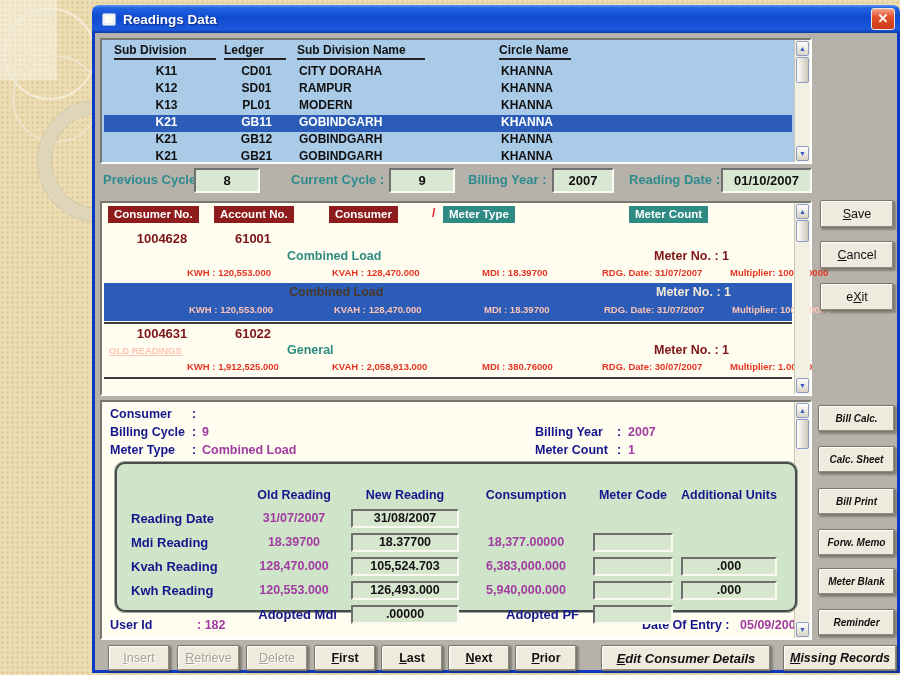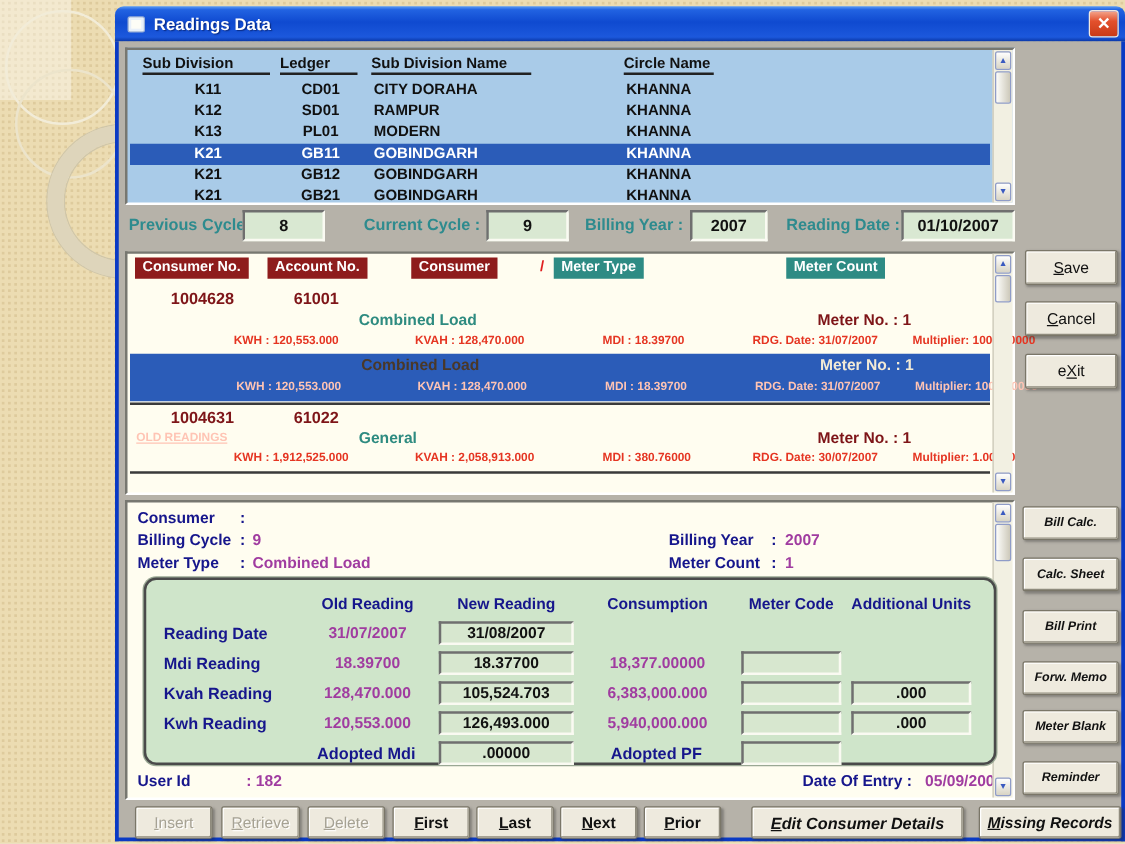--- a/index.html
+++ b/index.html
@@ -85,27 +85,27 @@
   .info-line{ position:absolute; left:0; right:18px; height:18px; font-size:12.5px; }
   .navy{ color:#16168c; font-weight:bold; }
   .mag{ color:#a03ca0; font-weight:bold; }
   .i-lab{ position:absolute; left:8px; } .i-col{ position:absolute; left:90px; } .i-val{ position:absolute; left:100px; }
   .i-lab2{ position:absolute; left:433px; } .i-col2{ position:absolute; left:515px; } .i-val2{ position:absolute; left:526px; }
   .cons-val{ color:#2e8b8e; font-weight:bold; font-style:italic; }
 
   .greenbox{ left:115px; top:462px; width:682px; height:150px; background:#cfe5ca;
     border:2px solid #4a4a4a; border-radius:10px; box-shadow:0 0 0 1px #9aa894;
     display:grid; grid-template-columns:118px 106px 116px 126px 88px 104px;
-    grid-template-rows:22px 24px 24px 24px 24px 24px; padding:8px 6px; align-items:center; }
+    grid-template-rows:22px 24px 24px 24px 24px 24px; padding:20px 6px; align-items:center; }
   .gb-h{ color:#16168c; font-weight:bold; font-size:12.5px; text-align:center; }
   .gb-lab{ color:#16168c; font-weight:bold; font-size:13px; padding-left:8px; }
   .gb-val{ color:#a03ca0; font-weight:bold; font-size:12.5px; text-align:center; }
   .gb-inp{ height:19px; background:#d7e7cf; border:2px solid; border-color:#6f6f6f #fafaf2 #fafaf2 #6f6f6f;
     font-weight:bold; font-size:12.5px; color:#111; text-align:center; line-height:15px; margin:0 4px; }
-  .gb-lab.r{ text-align:center; padding-right:10px; }
+  .gb-lab.r{ text-align:right; padding-right:10px; }
 
   .user-row{ position:absolute; left:0; right:18px; top:216px; height:18px; font-size:12.5px; }
 
   
   .btn{ position:absolute; background:#eeeade; border:1px solid #7a7668; border-radius:2px;
     box-shadow:inset -1px -1px 0 #8f8b7d, inset 1px 1px 0 #ffffff, 1.5px 1.5px 2px rgba(40,40,40,.35);
     font-family:"Liberation Sans", sans-serif; font-size:12.5px; color:#111;
     display:flex; align-items:center; justify-content:center; white-space:pre; }
   .btn.bold{ font-weight:bold; }
   .btn.ital{ font-weight:bold; font-style:italic; font-size:10px; }

